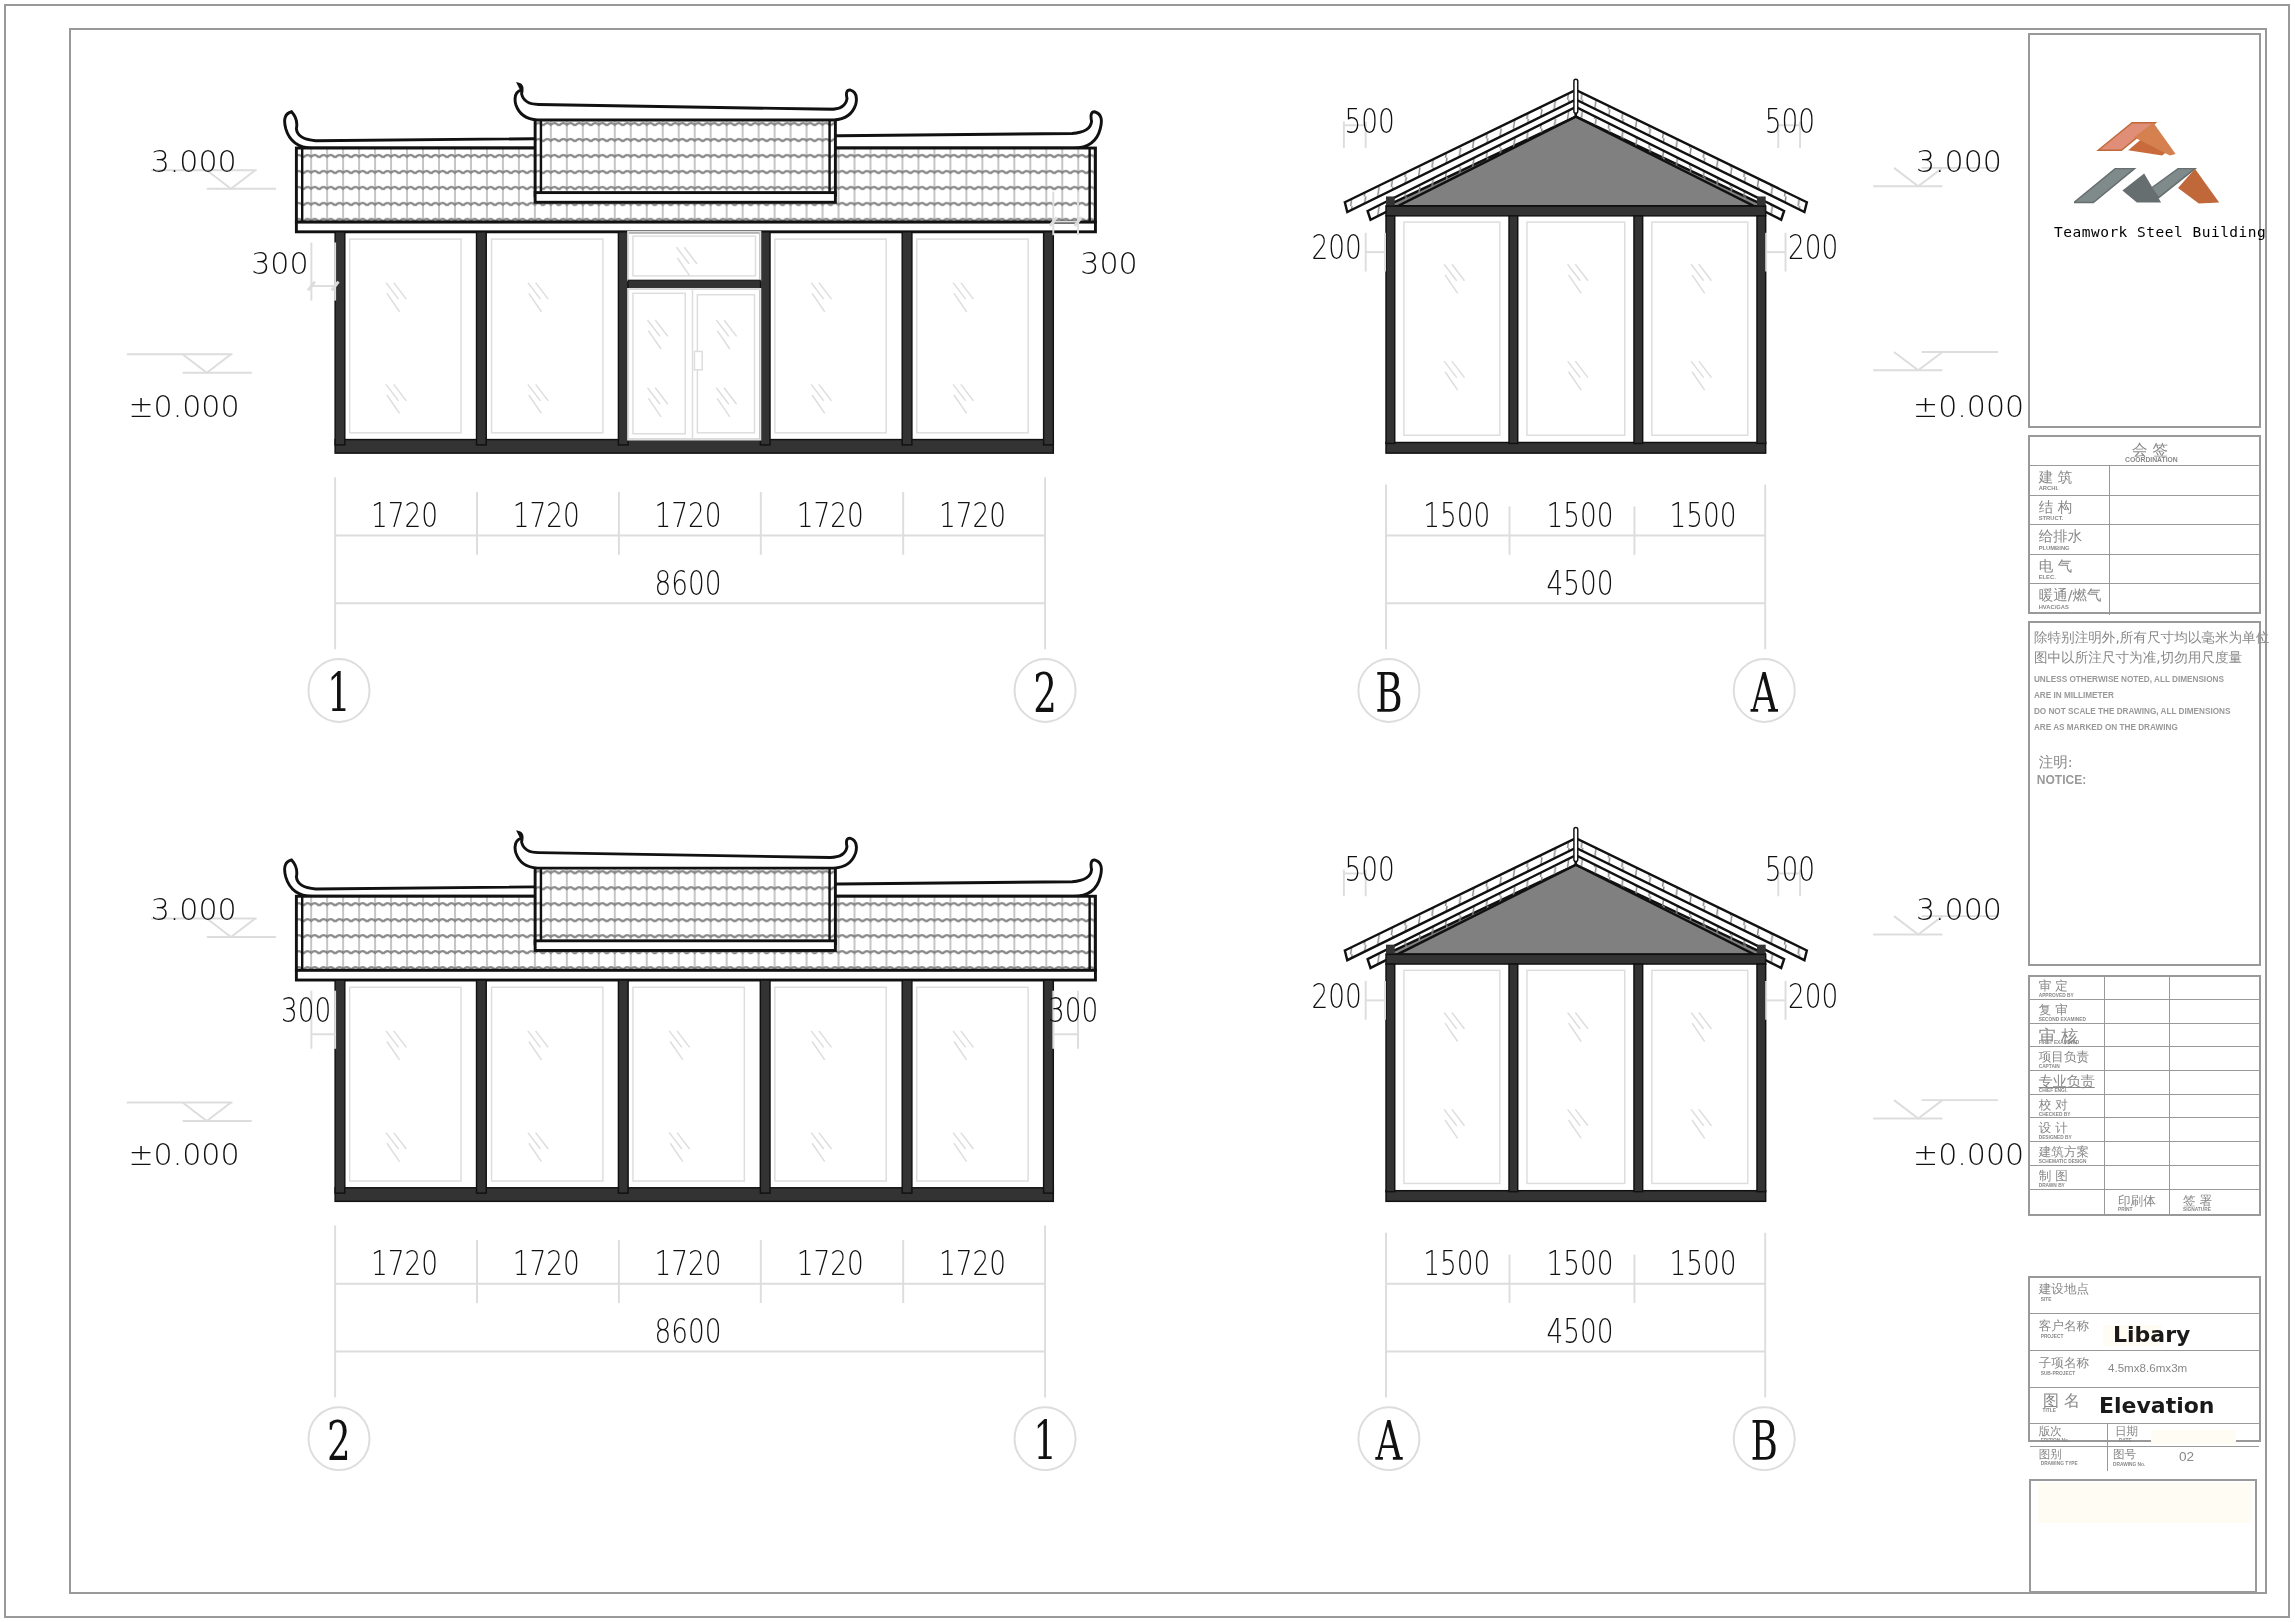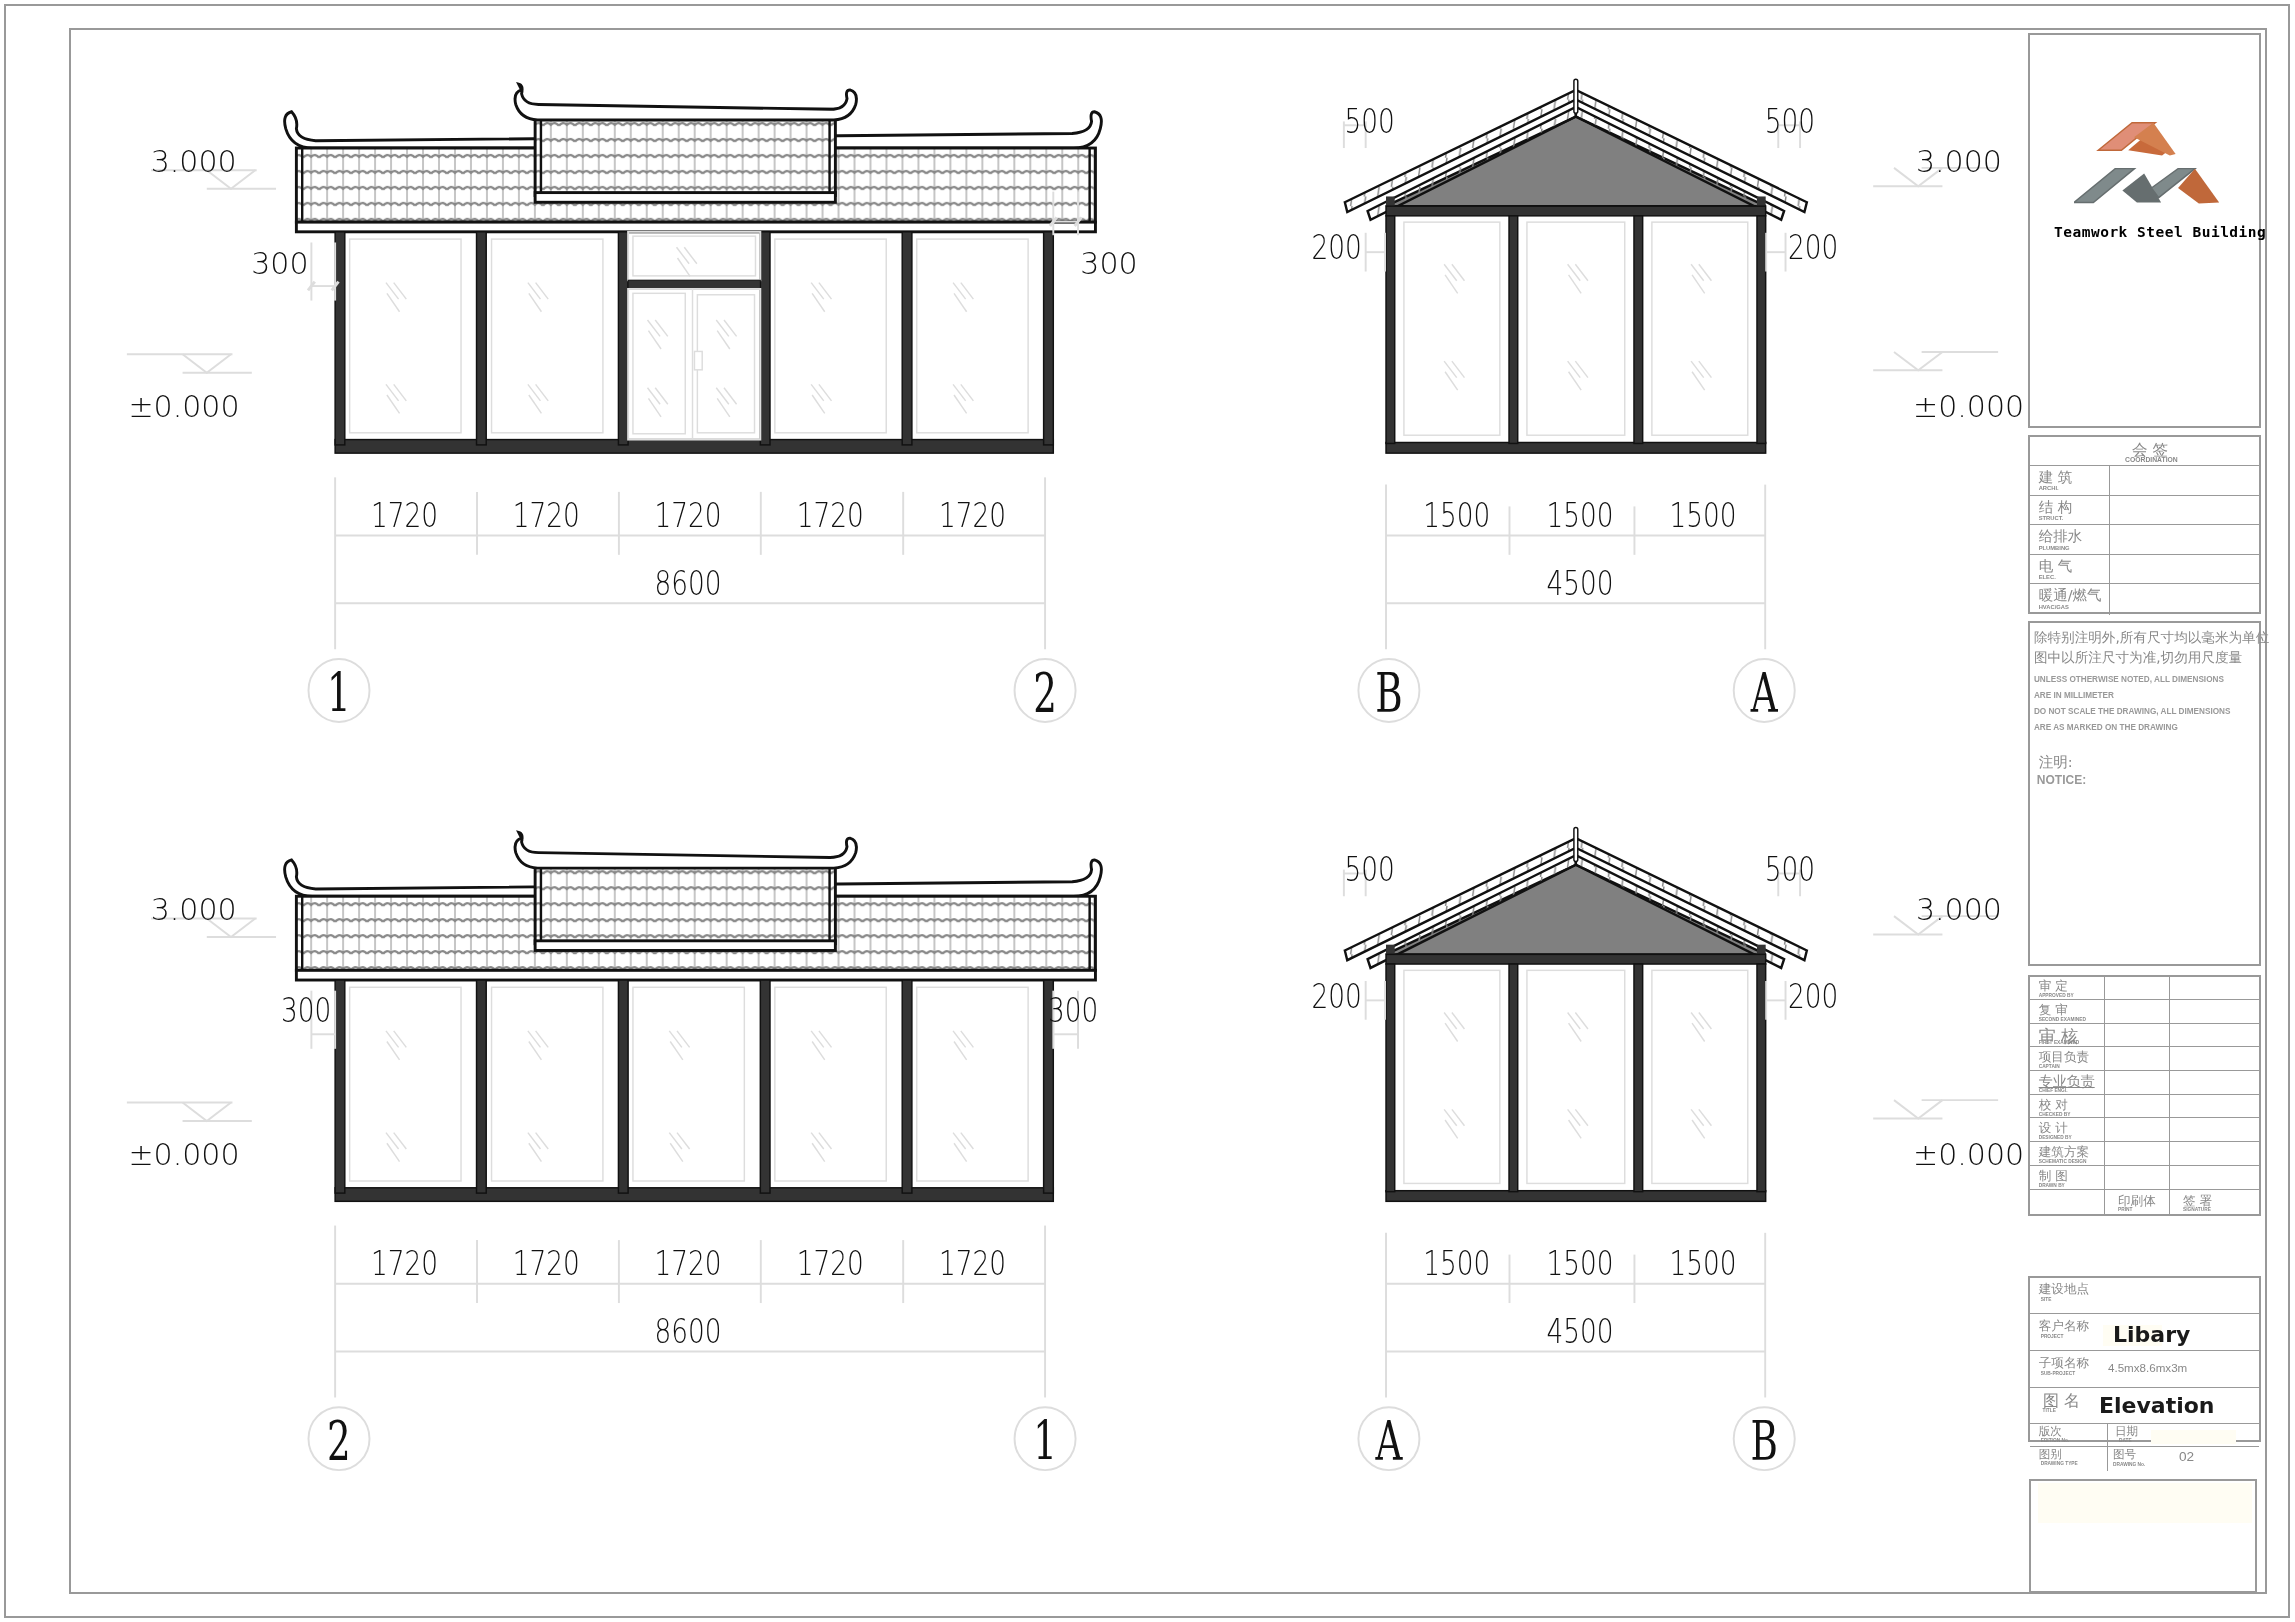--- a/index.html
+++ b/index.html
@@ -7,21 +7,21 @@
   .sheet{position:absolute;left:0;top:0;width:2295px;height:1623px;}
   .frame-outer{position:absolute;left:3.9px;top:3.9px;width:2286px;height:1614px;border:2.4px solid #999;box-sizing:border-box;}
   .frame-inner{position:absolute;left:69px;top:28px;width:2198px;height:1566px;border:2.9px solid #999;box-sizing:border-box;}
   svg.draw{position:absolute;left:0;top:0;}
   .dimtxt{font-family:"DejaVu Sans",sans-serif;font-weight:200;fill:#111;}
   .tb-box{position:absolute;border:2.9px solid #999;box-sizing:border-box;background:#fff;}
   .cn{position:absolute;color:#888;font-family:"DejaVu Sans",sans-serif;white-space:nowrap;}
   .en{position:absolute;color:#888;font-family:"Liberation Sans",sans-serif;font-weight:bold;white-space:nowrap;}
   .note{position:absolute;color:#999;font-family:"Liberation Sans",sans-serif;font-weight:bold;white-space:nowrap;font-size:8.2px;}
   .big{position:absolute;color:#1a1a1a;font-family:"DejaVu Sans",sans-serif;font-weight:bold;white-space:nowrap;}
-  .logo-text{position:absolute;font-family:"DejaVu Sans Mono",monospace;font-weight:bold;font-size:14.5px;color:#000;letter-spacing:0.5px;white-space:nowrap;}
+  .logo-text{position:absolute;font-family:"DejaVu Sans Mono",monospace;font-weight:normal;font-size:14.5px;color:#000;letter-spacing:0.5px;white-space:nowrap;}
   .cream{position:absolute;background:#fffdf3;}
 </style>
 </head>
 <body>
 
 <div class="sheet">
   <div class="frame-outer"></div>
   <div class="frame-inner"></div>
 
   <svg class="draw" width="2295" height="1623" viewBox="0 0 4739 3350">

